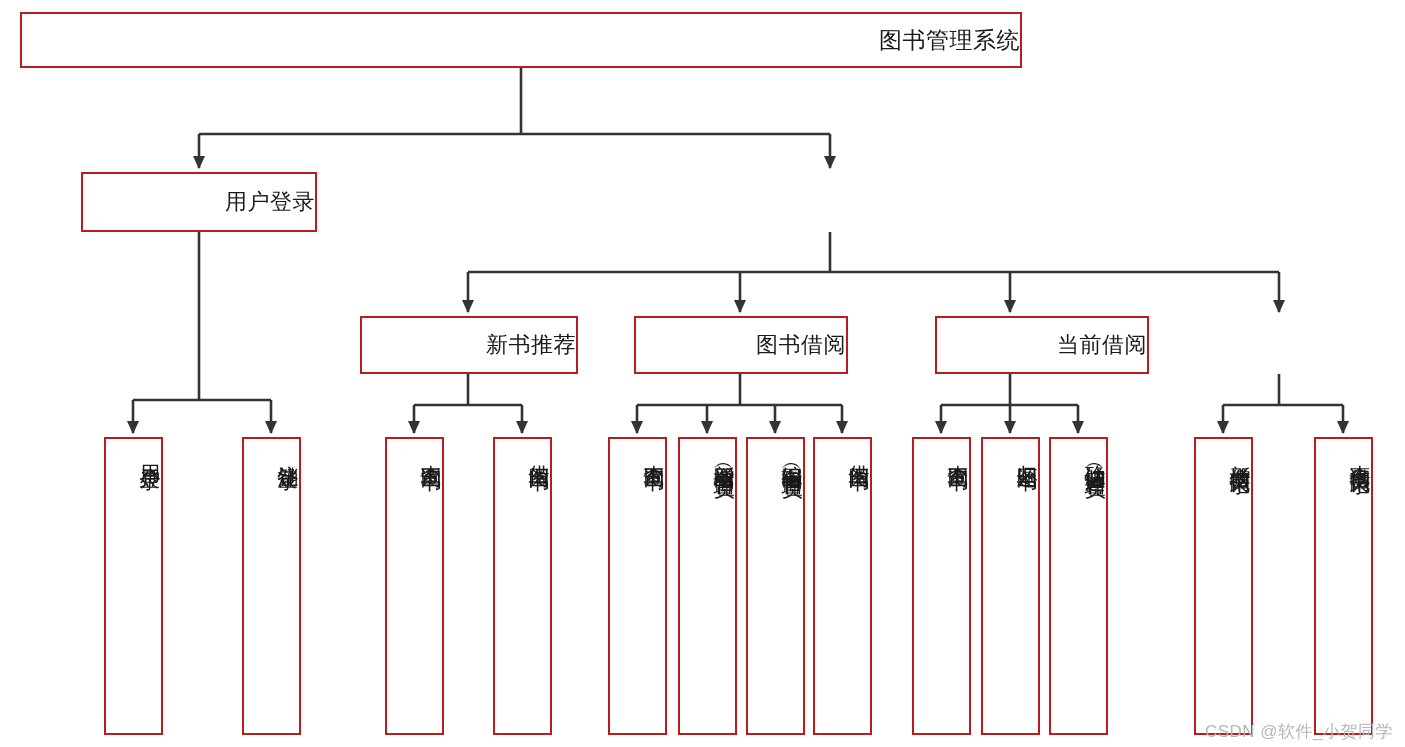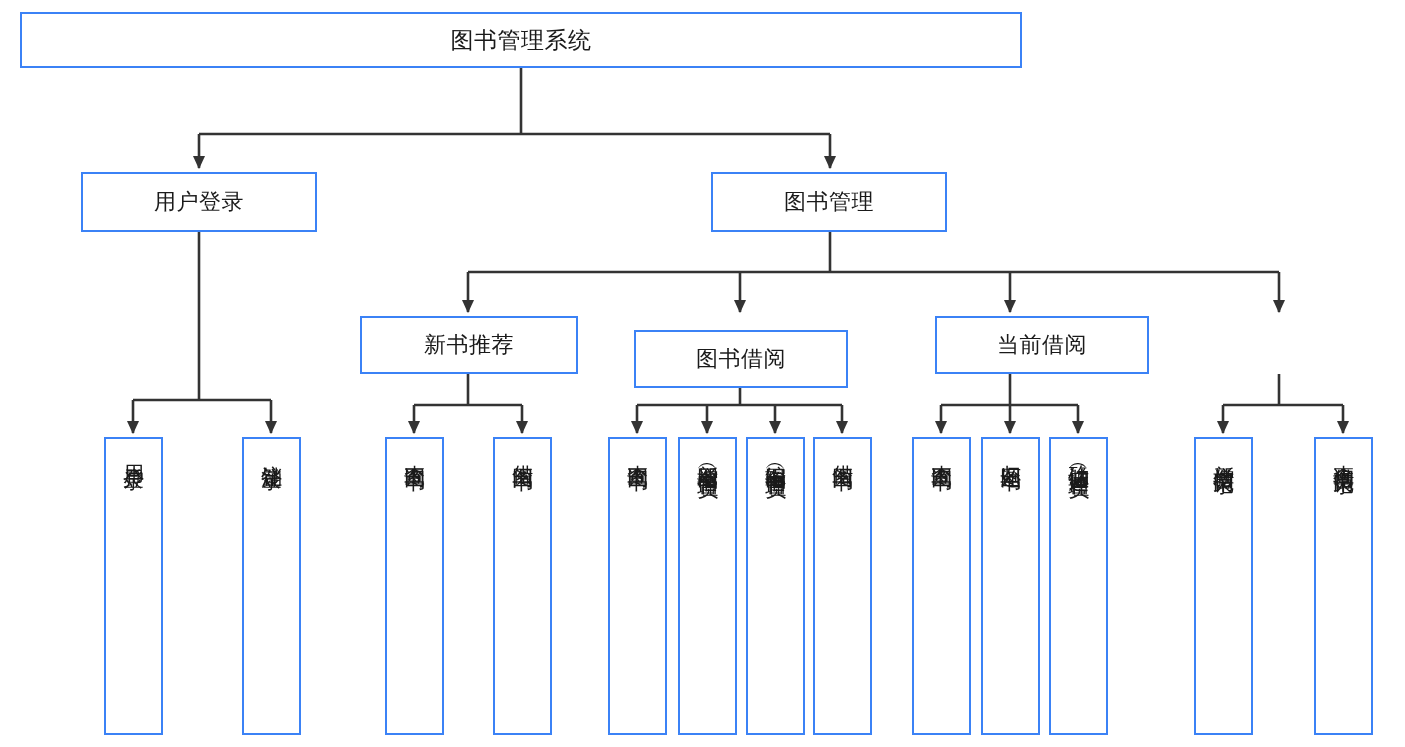--- a/index.html
+++ b/index.html
@@ -24,24 +24,24 @@
     left: 0;
     top: 0;
     width: 1405px;
     height: 747px;
     pointer-events: none;
   }
   .node {
     position: absolute;
     box-sizing: border-box;
     background: #ffffff;
-    border: 2px solid #3b82f6;
+    border: 2px solid #b91c1c;
     display: flex;
     align-items: center;
-    justify-content: center;
+    justify-content: flex-end;
     z-index: 2;
   }
   .node .label {
     font-size: 22px;
     line-height: 1.22;
     color: #1a1a1a;
     text-align: center;
     white-space: nowrap;
     letter-spacing: 0.5px;
   }
@@ -125,28 +125,25 @@
     </g>
   </svg>
 
   <div class="node root" style="left:20px; top:12px; width:1002px; height:56px;">
     <span class="label">图书管理系统</span>
   </div>
 
   <div class="node" style="left:81px; top:172px; width:236px; height:60px;">
     <span class="label">用户登录</span>
   </div>
-  <div class="node" style="left:711px; top:172px; width:236px; height:60px;">
-    <span class="label">图书管理</span>
-  </div>
 
   <div class="node" style="left:360px; top:316px; width:218px; height:58px;">
     <span class="label">新书推荐</span>
   </div>
-  <div class="node" style="left:634px; top:316px; width:214px; height:58px;margin-top:14px;">
+  <div class="node" style="left:634px; top:316px; width:214px; height:58px;">
     <span class="label">图书借阅</span>
   </div>
   <div class="node" style="left:903px; top:316px; width:214px; height:58px;margin-left:32px;">
     <span class="label">当前借阅</span>
   </div>
 
   <div class="node vertical" style="left:104px; top:437px; width:59px; height:298px;">
     <span class="label">用户登录</span>
   </div>
   <div class="node vertical" style="left:242px; top:437px; width:59px; height:298px;">
@@ -183,14 +180,15 @@
     <span class="label">确认归还（管理员）</span>
   </div>
 
   <div class="node vertical" style="left:1194px; top:437px; width:59px; height:298px;">
     <span class="label">新增借阅记录</span>
   </div>
   <div class="node vertical" style="left:1314px; top:437px; width:59px; height:298px;">
     <span class="label">查询借阅记录</span>
   </div>
 
+  <div class="watermark">CSDN @软件_小贺同学</div>
 
 </div>
 
 </body></html>

